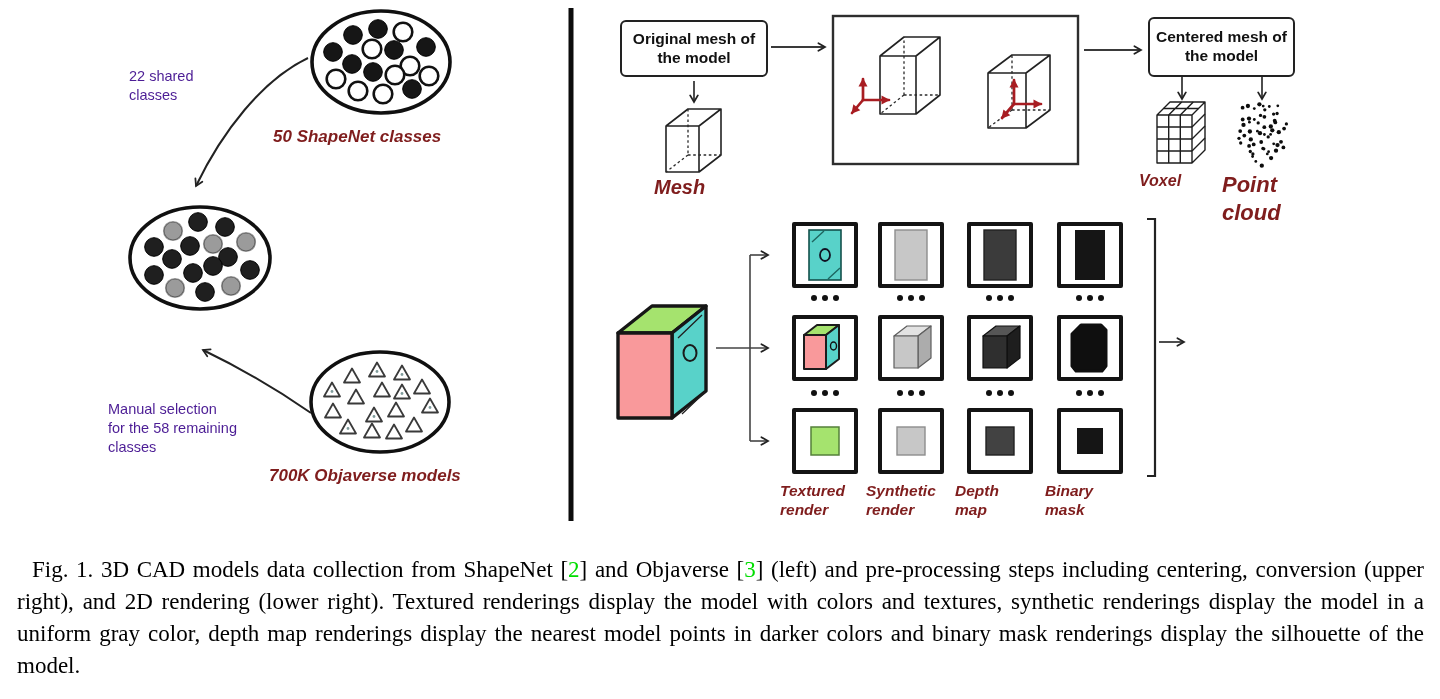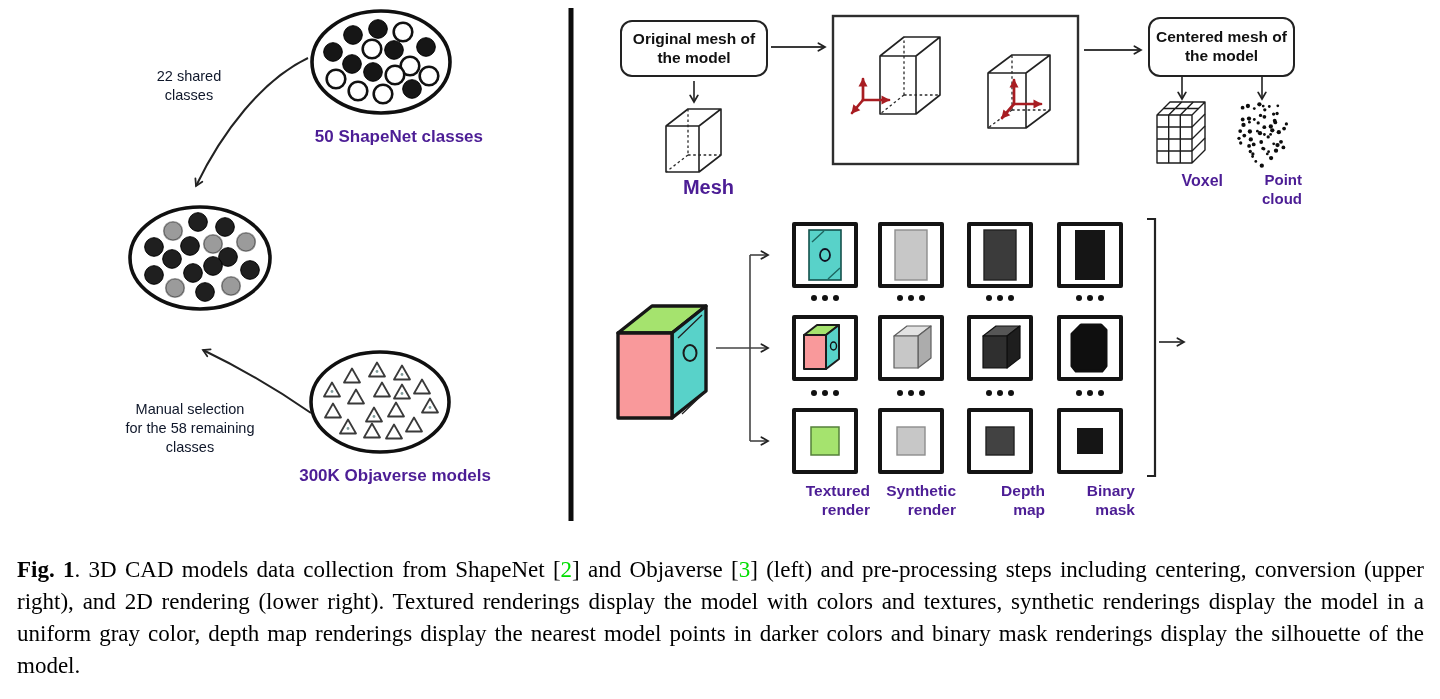--- a/index.html
+++ b/index.html
@@ -24,34 +24,34 @@
   .wire{fill:none;stroke:#222;stroke-width:1.6;stroke-linejoin:round;}
   .wired{fill:none;stroke:#2a2a2a;stroke-width:1.3;stroke-dasharray:2.6 2.6;}
   .axisline{stroke:var(--axis_red);stroke-width:2.7;fill:none;stroke-linecap:round;marker-end:url(#ahr);}
   .axishead{fill:var(--axis_red);}
   .vox{stroke:#1d1d1d;stroke-width:1.4;fill:none;stroke-linejoin:round;}
   .cubeface{stroke:#161616;stroke-width:3.4;stroke-linejoin:round;}
   .cubemark{stroke:#1f1f1f;stroke-width:1.3;fill:none;}
   .bracket{fill:none;stroke:#222;stroke-width:2.2;}
 
   
-  .lbl{position:absolute;font-family:"Liberation Sans",sans-serif;font-weight:bold;color:#4c1d95;
-       text-align:right;font-size:17px;line-height:1.25;}
-  .note{position:absolute;font-family:"Liberation Sans",sans-serif;color:#0f172a;text-align:center;
+  .lbl{position:absolute;font-family:"Liberation Sans",sans-serif;font-weight:bold;color:#7f1d1d;
+       text-align:left;font-size:17px;line-height:1.25;font-style:italic;}
+  .note{position:absolute;font-family:"Liberation Sans",sans-serif;color:#4c1d95;text-align:left;
         font-size:14.5px;line-height:1.32;}
-  .fbox{position:absolute;box-sizing:border-box;border:2.5px solid #222;background:#fff;border-radius:12px;
+  .fbox{position:absolute;box-sizing:border-box;border:2.5px solid #222;background:#fff;border-radius:6px;
         display:flex;align-items:center;justify-content:center;text-align:center;
         font-family:"Liberation Sans",sans-serif;font-weight:bold;font-size:15.5px;line-height:1.22;color:#111;}
   .cell{position:absolute;width:66px;height:66px;box-sizing:border-box;border:4px solid #141414;
         background:#fff;display:flex;align-items:center;justify-content:center;border-radius:2px;}
   .dots{position:absolute;display:flex;gap:5px;justify-content:center;width:30px;}
   .dots i{width:6px;height:6px;border-radius:50%;background:#111;display:block;}
   .caption{position:absolute;left:17px;top:554px;width:1407px;font-family:"Liberation Serif",serif;
            font-size:23px;line-height:32px;color:#000;text-align:justify;}
-  .seg-bold{font-weight:bold;}
+  .seg-bold{font-weight:normal;margin-left:15px;}
   .seg-cite{color:var(--citation_green);}
 </style>
 </head>
 <body>
 
 <div class="stage">
 
   <svg class="art" width="1440" height="540" viewBox="0 0 1440 540">
     <defs>
       <marker id="ah" viewBox="0 0 10 10" refX="7.5" refY="5" markerUnits="userSpaceOnUse" markerWidth="11" markerHeight="11" orient="auto-start-reverse">
@@ -238,27 +238,27 @@
       <path class="brancha" d="M750,255 H768"></path>
       <path class="brancha" d="M750,441 H768"></path>
       <path class="bracket" d="M1147,219 h8 v257 h-8"></path>
       <path class="ln" d="M1159,342 H1184"></path>
     </g>
   </svg>
 
   <div class="note" style="left:129px;top:67px;width:120px">22 shared<br>classes</div>
   <div class="lbl" style="left:273px;top:126px;width:210px">50 ShapeNet classes</div>
   <div class="note" style="left:108px;top:400px;width:164px">Manual selection<br>for the 58 remaining<br>classes</div>
-  <div class="lbl" style="left:269px;top:465px;width:222px">300K Objaverse models</div>
+  <div class="lbl" style="left:269px;top:465px;width:222px">700K Objaverse models</div>
 
   <div class="fbox" style="left:620px;top:20px;width:148px;height:57px">Original mesh of<br>the model</div>
   <div class="fbox" style="left:1148px;top:17px;width:147px;height:60px">Centered mesh of<br>the model</div>
   <div class="lbl" style="left:654px;top:175px;width:80px;font-size:20px">Mesh</div>
   <div class="lbl" style="left:1139px;top:171px;width:84px;font-size:16px">Voxel</div>
-  <div class="lbl" style="left:1222px;top:171px;width:80px;font-size:15px">Point<br>cloud</div>
+  <div class="lbl" style="left:1222px;top:171px;width:80px;font-size:22px">Point<br>cloud</div>
 
   <div class="cell" style="left:792px;top:222px">
     <svg width="58" height="58">
       <rect x="13" y="4" width="32" height="50" style="fill:var(--cube_side)" stroke="#13514c" stroke-width="1.6"></rect>
       <path d="M16,16 L28,5 M32,53 L44,42" stroke="#1d6660" stroke-width="1.4" fill="none"></path>
       <ellipse cx="29" cy="29" rx="5" ry="6" fill="none" stroke="#112" stroke-width="1.8"></ellipse>
     </svg>
   </div>
   <div class="cell" style="left:878px;top:222px">
     <svg width="58" height="58">

